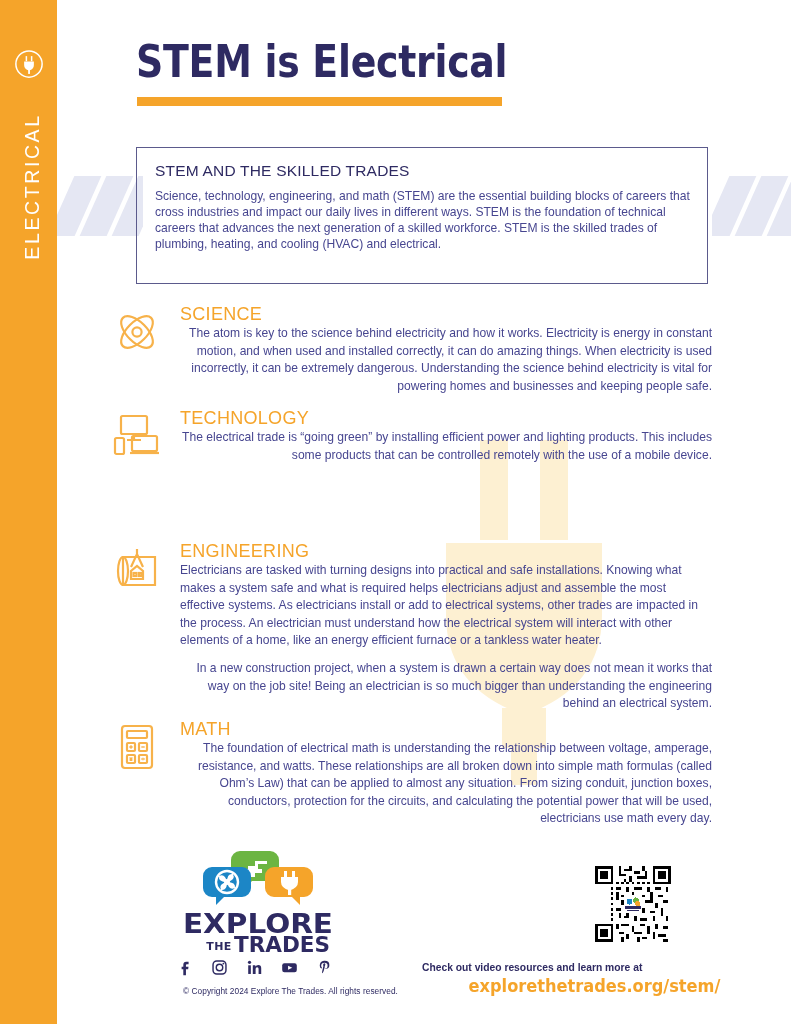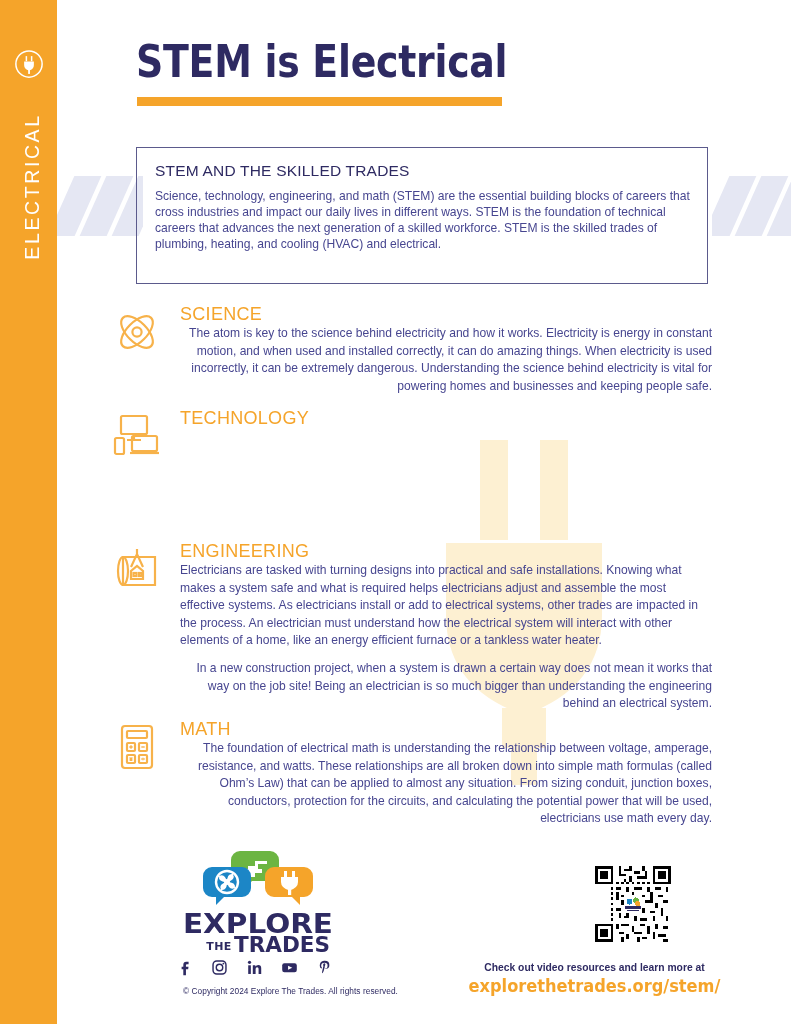--- a/index.html
+++ b/index.html
@@ -210,21 +210,21 @@
     top: 866px;
     width: 76px;
     height: 76px;
     z-index: 3;
   }
   #cta-line1 {
     position: absolute;
     left: 422px;
     top: 962px;
     width: 345px;
-    text-align: center;
+    text-align: left;
     color: #2e2a62;
     font-size: 10.3px;
     font-weight: bold;
     z-index: 3;
   }
   #cta-line2 {
     position: absolute;
     left: 422px;
     top: 975px;
     width: 345px;
@@ -299,20 +299,21 @@
       <g fill="none" stroke="#f7b24a" stroke-width="2.2">
         <rect x="8" y="4" width="26" height="18" rx="1.5"></rect>
         <path d="M21 22 v6 M14 28 h14"></path>
         <rect x="2" y="26" width="9" height="16" rx="1.5"></rect>
         <rect x="19" y="24" width="25" height="15" rx="1.5"></rect>
         <path d="M17 41 h29"></path>
       </g>
     </svg>
     <div class="sec-head">TECHNOLOGY</div>
     <div class="sec-body">
+      <p>The electrical trade is “going green” by installing efficient power and lighting products. This includes some products that can be controlled remotely with the use of a mobile device.</p>
     </div>
   </div>
 
   <div class="section" id="sec-engineering">
     <svg class="sec-icon" viewBox="0 0 48 48">
       <g fill="none" stroke="#f7b24a" stroke-width="2.2">
         <path d="M10 12 h32 v28 h-32 z"></path>
         <ellipse cx="10" cy="26" rx="5" ry="14"></ellipse>
         <path d="M24 4 v5 M18 22 l6 -13 l6 13"></path>
         <path d="M18 34 v-8 l6 -5 l6 5 v8 z"></path>

